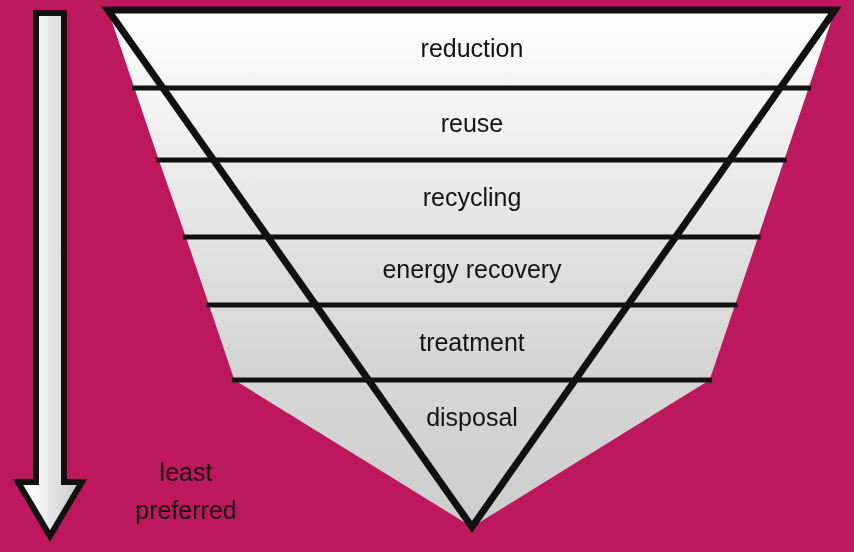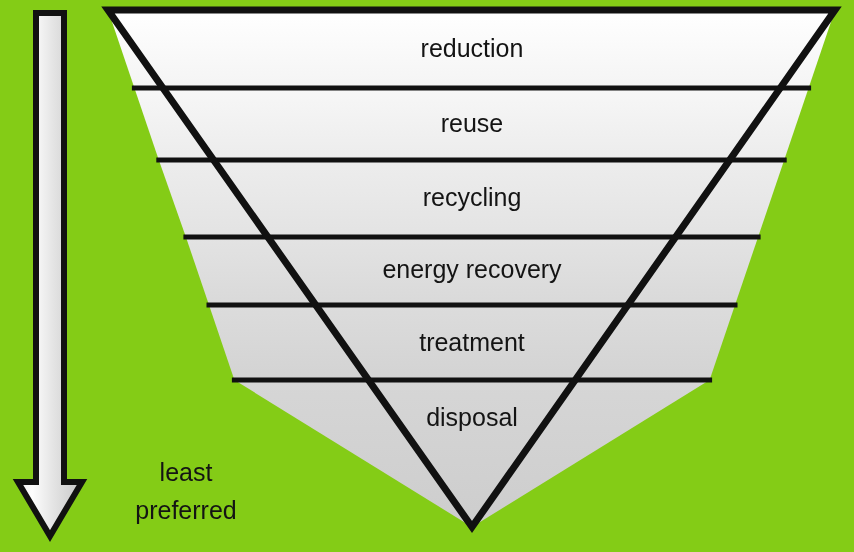--- a/index.html
+++ b/index.html
@@ -8,21 +8,21 @@
     padding: 0;
     background: #ffffff;
   }
   body {
     font-family: "Liberation Sans", sans-serif;
   }
   #stage {
     position: relative;
     width: 854px;
     height: 552px;
-    background: #84cc16;
+    background: #be185d;
     overflow: hidden;
   }
   #diagram-svg {
     position: absolute;
     left: 0;
     top: 0;
     width: 854px;
     height: 552px;
     display: block;
   }

